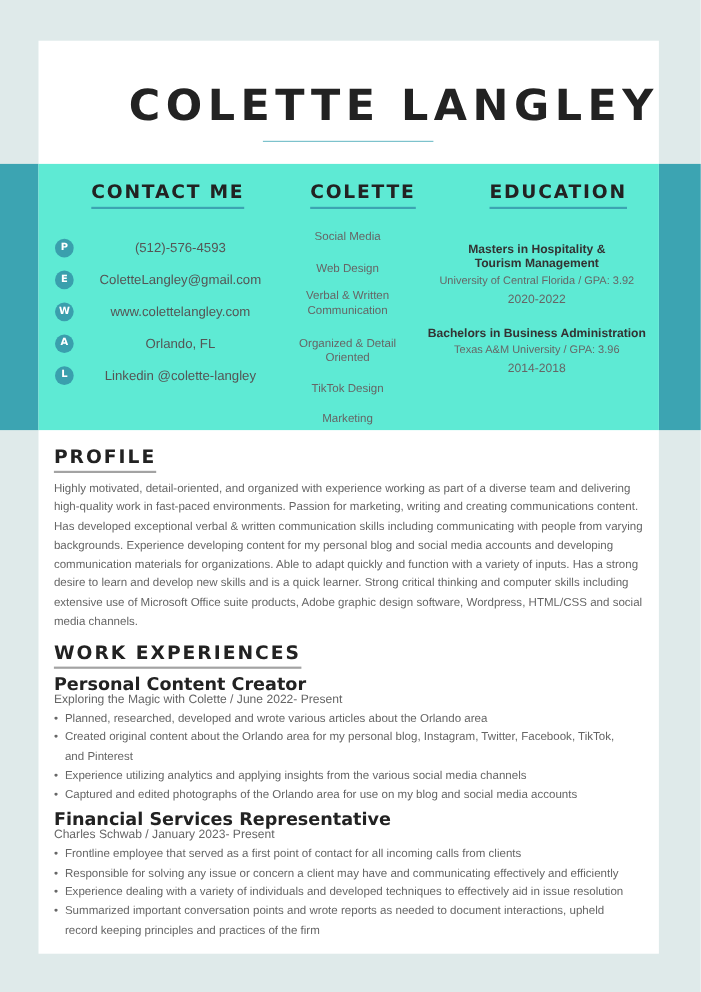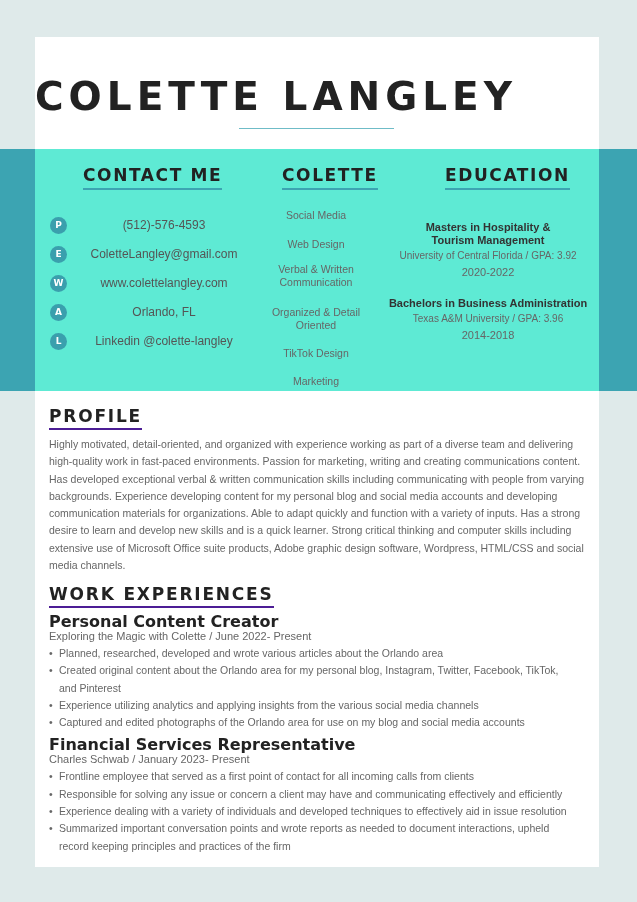--- a/index.html
+++ b/index.html
@@ -11,21 +11,21 @@
   .band {
     position:absolute; left:0; top:149px; width:637px; height:242px;
     background:#3ca4b2;
   }
   .page {
     position:absolute; left:35px; top:37px; width:564px; height:830px;
     background:#ffffff;
   }
   .header { position:absolute; left:0; top:0; width:564px; height:112px; }
   .name {
-    position:absolute; left:0; top:38px; width:564px; text-align:left;
+    position:absolute; left:0; top:38px; width:564px; text-align:right;
     font-family:"DejaVu Sans", sans-serif; font-weight:bold;
     font-size:39px; letter-spacing:5px; color:#222222; line-height:44px;
   }
   .name-underline {
     position:absolute; left:204px; top:91px; width:155px; height:1px;
     background:#6fbcc7;
   }
   .info {
     position:absolute; left:0; top:112px; width:564px; height:242px;
     background:#5eead4;
@@ -54,21 +54,21 @@
     font-size:10.5px; color:#666; line-height:13px;
   }
   .edu-block { position:absolute; left:0; width:222px; text-align:center; }
   .edu-degree { font-size:11px; font-weight:bold; color:#333; line-height:13px; }
   .edu-school { font-size:10px; color:#666; line-height:15px; margin-top:1px; }
   .edu-years { font-size:11px; color:#666; line-height:15px; margin-top:2px; }
   .section { position:absolute; left:14px; width:540px; }
   .h2 {
     display:inline-block; font-family:"DejaVu Sans", sans-serif; font-weight:bold;
     font-size:17px; letter-spacing:1.8px; color:#222; line-height:20px;
-    padding-bottom:2px; border-bottom:2px solid #4c1d95;
+    padding-bottom:2px; border-bottom:2px solid #a3a3a3;
   }
   .profile-text {
     margin-top:6px; font-size:10.5px; color:#666; line-height:17.3px; width:540px;
   }
   .job-title {
     font-family:"DejaVu Sans", sans-serif; font-size:16px; color:#222; font-weight:600;
     line-height:15px; margin-top:6px;
   }
   .job-sub { font-size:11px; color:#666; line-height:14px; }
   .bullets { list-style:none; margin:2px 17px 0 0; padding:0; }

